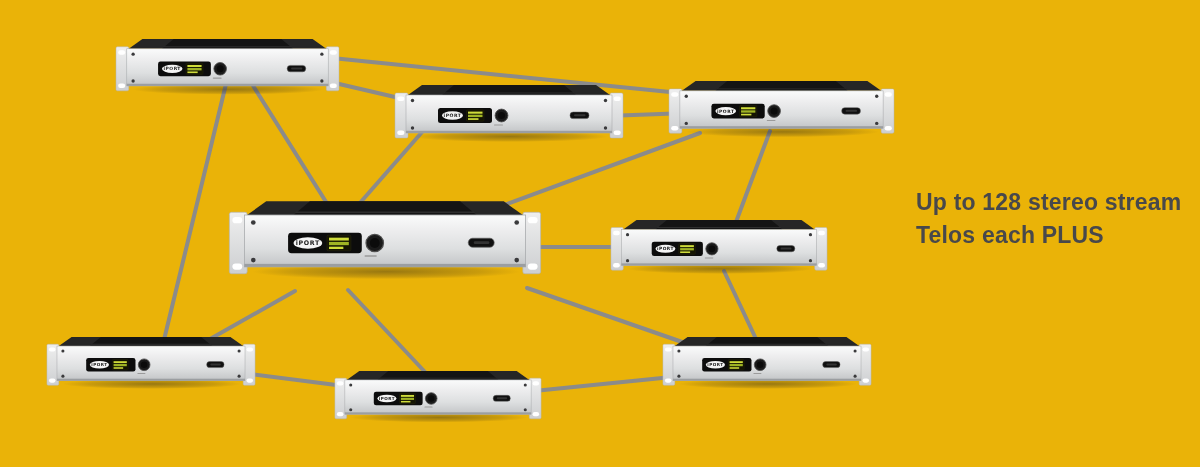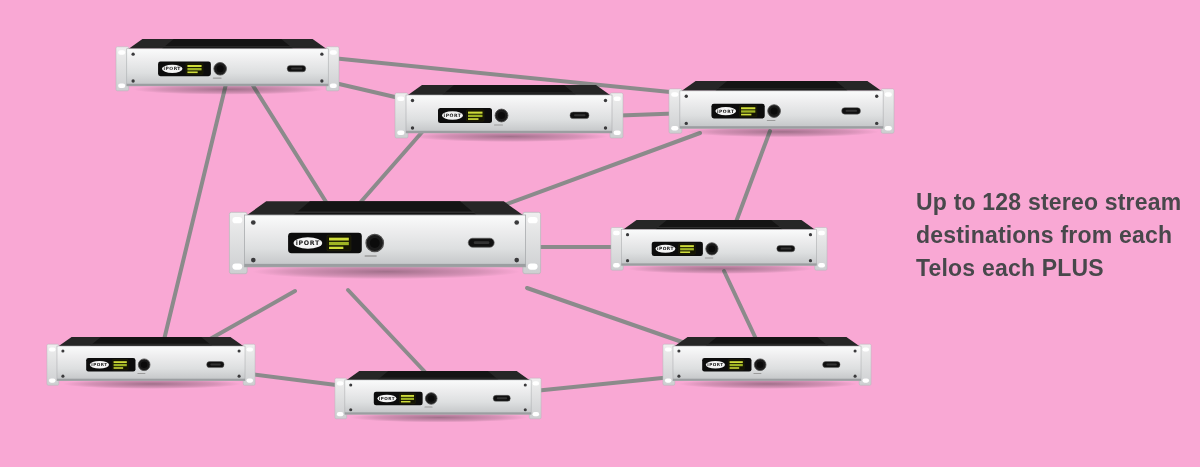--- a/index.html
+++ b/index.html
@@ -1,17 +1,17 @@
 <!DOCTYPE html>
 <html><head>
 <meta charset="utf-8">
 <style>
   html,body{margin:0;padding:0;background:#ffffff;}
   .stage{
-    position:relative;width:1200px;height:467px;background:#f9a8d4;
+    position:relative;width:1200px;height:467px;background:#eab308;
     overflow:hidden;font-family:"Liberation Sans",sans-serif;
   }
   #edges{position:absolute;left:0;top:0;z-index:1;}
   .device-layer{position:absolute;left:0;top:0;width:1200px;height:467px;z-index:2;}
   .device{position:absolute;}
   .device svg{display:block;width:100%;height:auto;}
   .caption{
     position:absolute;left:916px;top:186px;z-index:3;
     font-size:23px;line-height:33px;font-weight:700;
     color:#48484b;letter-spacing:0.2px;white-space:nowrap;
@@ -458,17 +458,16 @@
     <g>
       <rect x="176" y="28" width="19" height="6.6" rx="3.2" fill="#101010" stroke="#606060" stroke-width="0.5"></rect>
       <rect x="180" y="30.2" width="11.5" height="2.1" rx="1" fill="#333333"></rect>
     </g>
   </svg>
       </div>
     </div>
 
   <div class="caption" style="color: rgb(72, 72, 75);">
     <div>Up to 128 stereo stream</div>
-    <div>destinations from each</div>
     <div>Telos each PLUS</div>
   </div>
 
 </div>
 
 </body></html>

